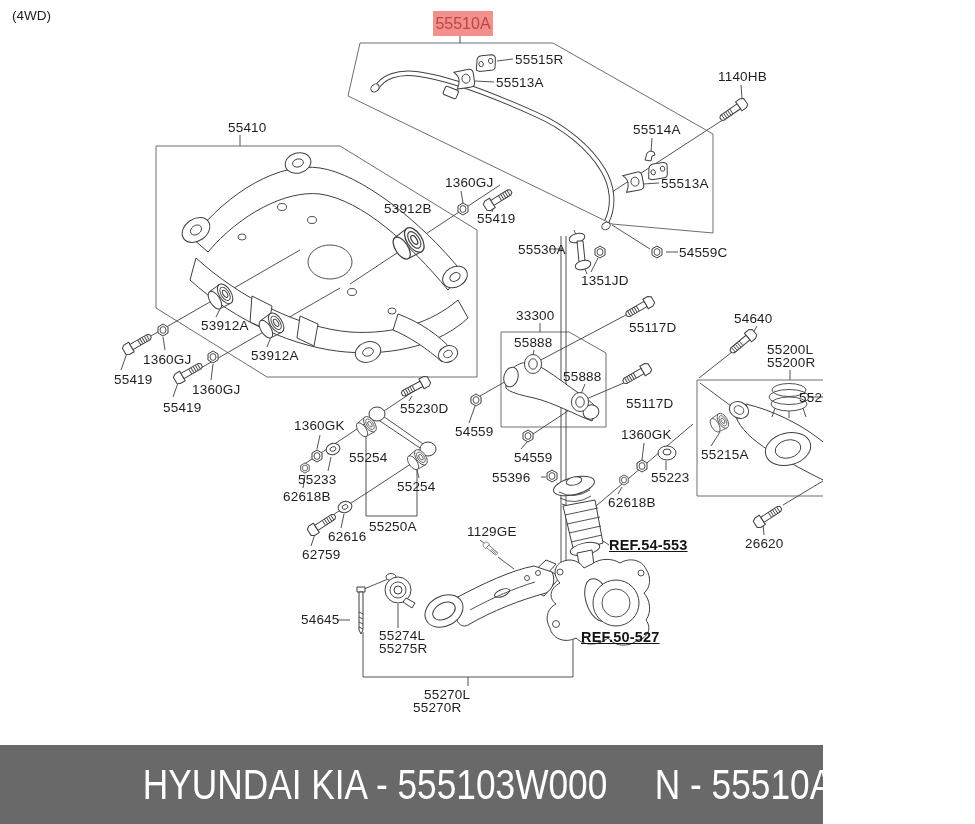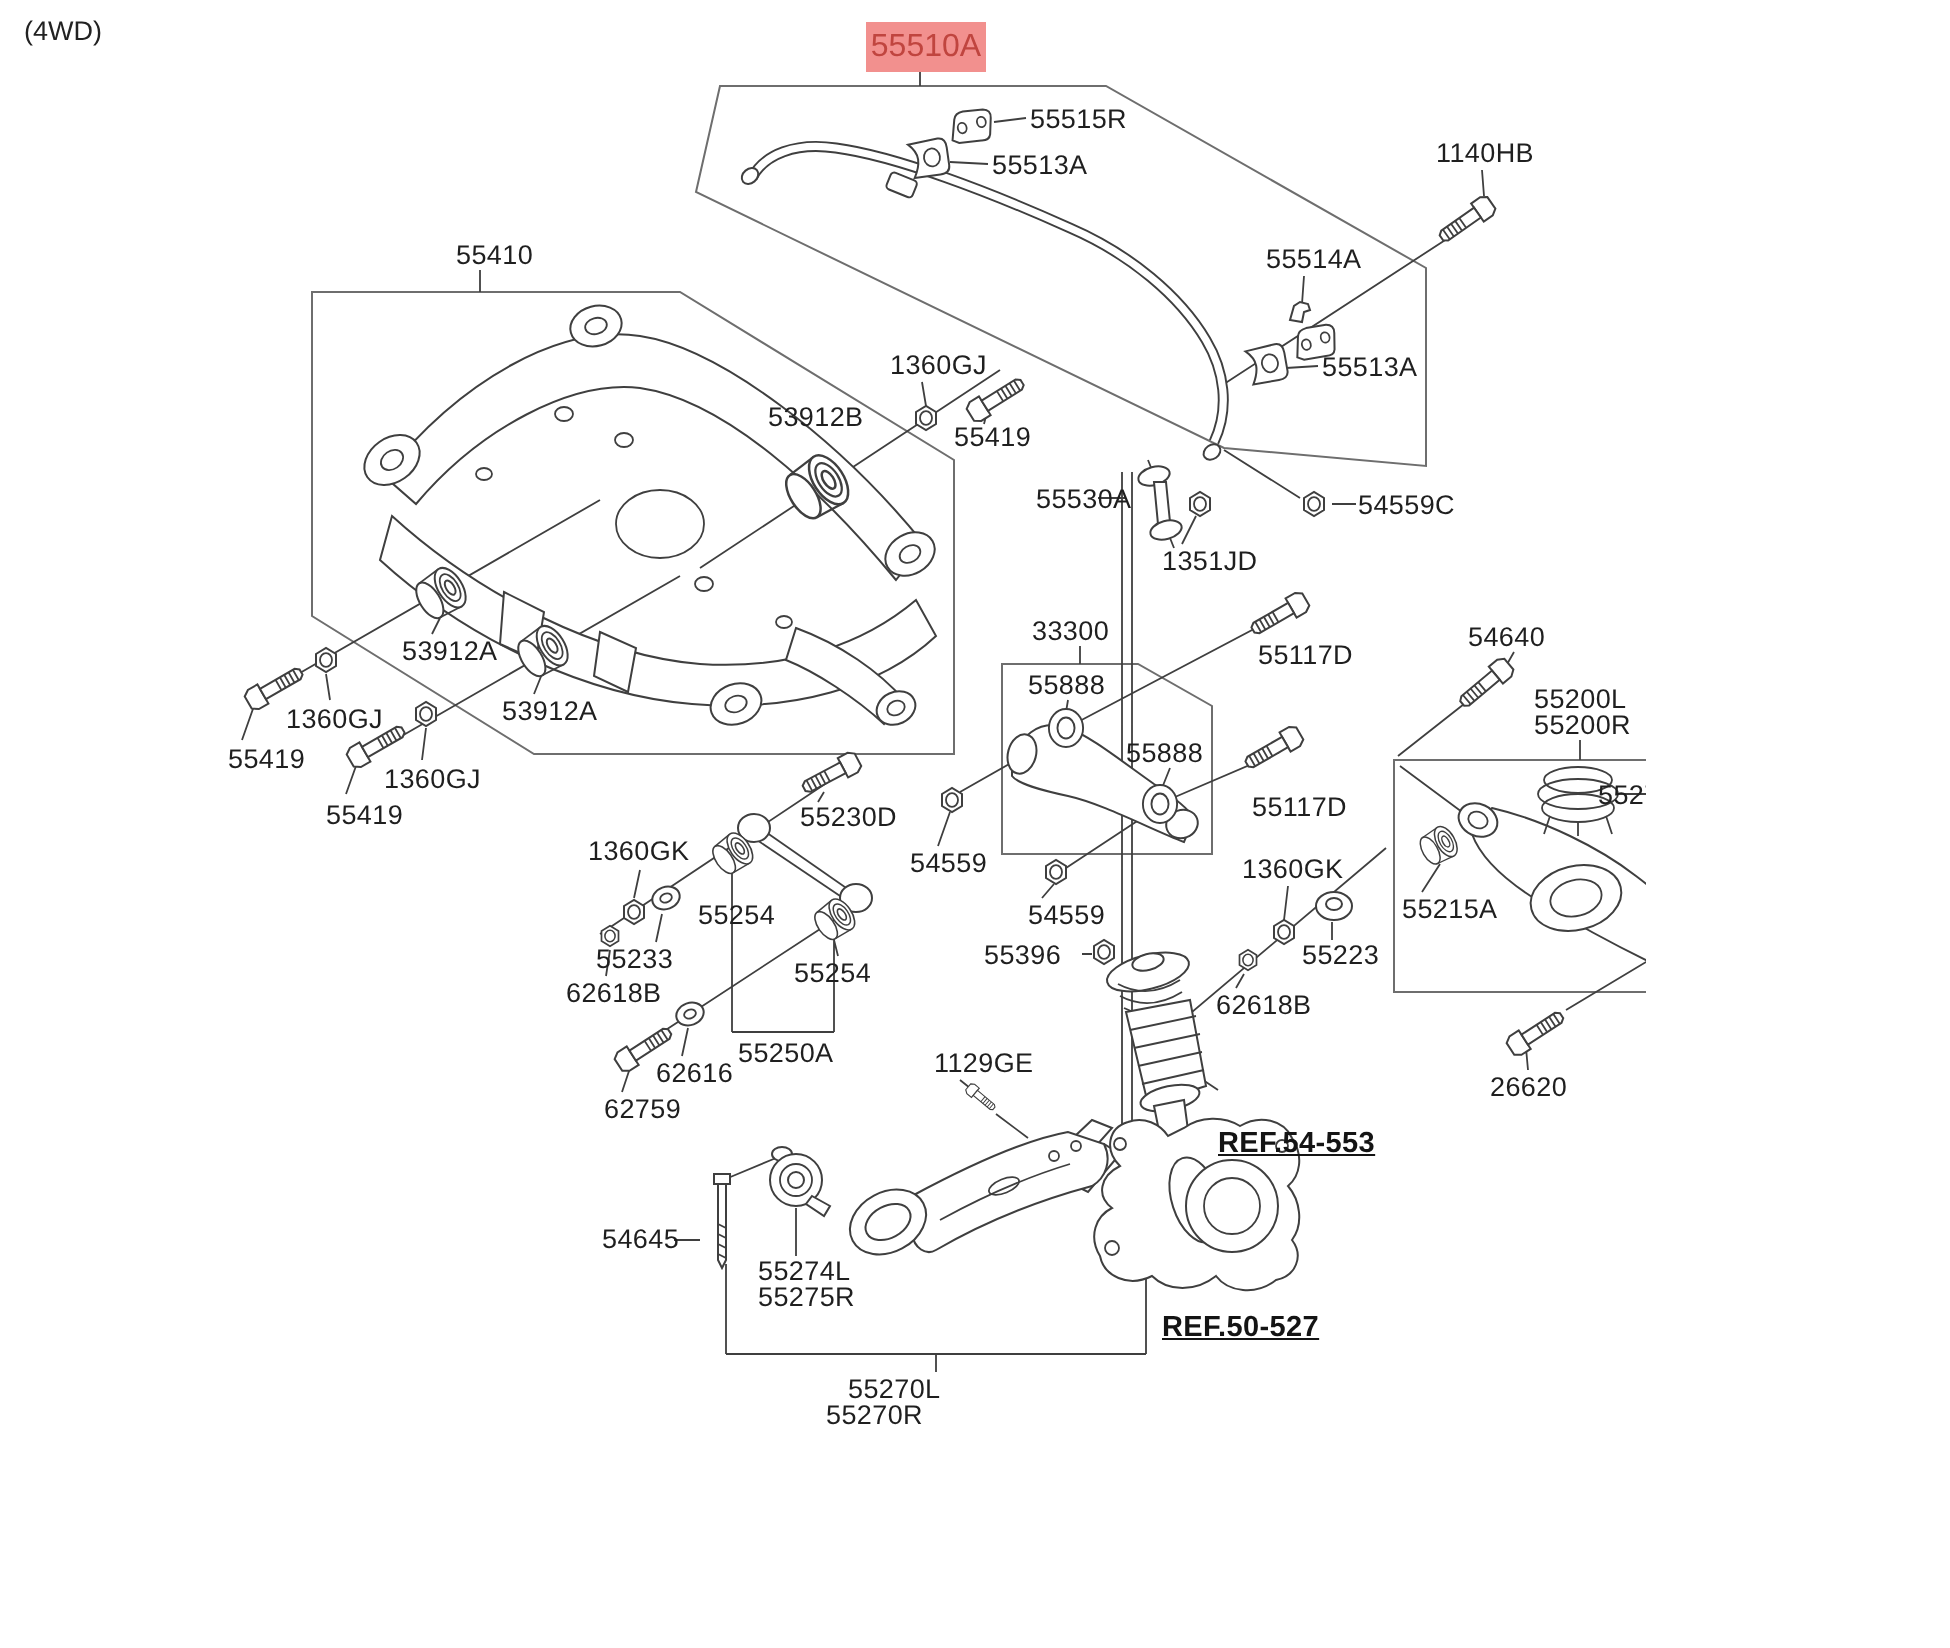--- a/index.html
+++ b/index.html
@@ -6,21 +6,21 @@
   .stage{position:relative;width:823px;height:824px;background:#fff;overflow:hidden;
          font-family:"Liberation Sans",sans-serif;}
   svg{position:absolute;left:0;top:0;}
   .ln{stroke:#3f3f3f;stroke-width:0.9;fill:none;}
   .bx{stroke:#6e6e6e;stroke-width:1;fill:none;}
   .pt{stroke:#3f3f3f;stroke-width:1;fill:#fff;}
   .ptn{stroke:#3f3f3f;stroke-width:0.9;fill:none;}
   .tube-out{stroke:#3f3f3f;stroke-width:5.5;fill:none;}
   .tube-in{stroke:#fff;stroke-width:3.6;fill:none;}
   .lb{position:absolute;font-size:13.5px;color:#1f1f1f;white-space:nowrap;letter-spacing:.2px;cursor:pointer;}
-  .ref{font-weight:bold;font-size:14.5px;text-decoration:underline;color:#141414;margin-top:27px;}
+  .ref{font-weight:bold;font-size:14.5px;text-decoration:underline;color:#141414;}
   .note{position:absolute;left:12px;top:8px;font-size:13.5px;color:#222;}
   .hl{position:absolute;left:433px;top:11px;width:60px;height:25px;display:flex;align-items:center;
       justify-content:center;background:var(--highlight-bg,#f2908e);color:var(--highlight-text,#c0453f);
       font-size:16px;cursor:pointer;}
   .banner{position:absolute;left:0;top:745px;width:975px;height:79px;background:var(--banner-bg,#696969);
           display:flex;align-items:center;justify-content:center;}
   .banner-inner{display:flex;gap:58px;transform:scaleX(0.82);color:var(--banner-text,#fff);
                 font-size:43px;white-space:nowrap;}
 </style>
 </head>
@@ -325,14 +325,20 @@
   <div class="lb" style="left:467px;top:524px">1129GE</div>
   <div class="lb ref" style="left:609px;top:537px">REF.54-553</div>
   <div class="lb" style="left:301px;top:612px">54645</div>
   <div class="lb" style="left:379px;top:628px">55274L</div>
   <div class="lb" style="left:379px;top:641px">55275R</div>
   <div class="lb ref" style="left:581px;top:629px">REF.50-527</div>
   <div class="lb" style="left:424px;top:687px">55270L</div>
   <div class="lb" style="left:413px;top:700px">55270R</div>
   <div class="lb" style="left:745px;top:536px">26620</div>
 
+  <div class="banner">
+    <div class="banner-inner">
+      <span>HYUNDAI KIA - 555103W000</span>
+      <span>N - 55510A</span>
+    </div>
+  </div>
 
 </div>
 
 </body></html>

